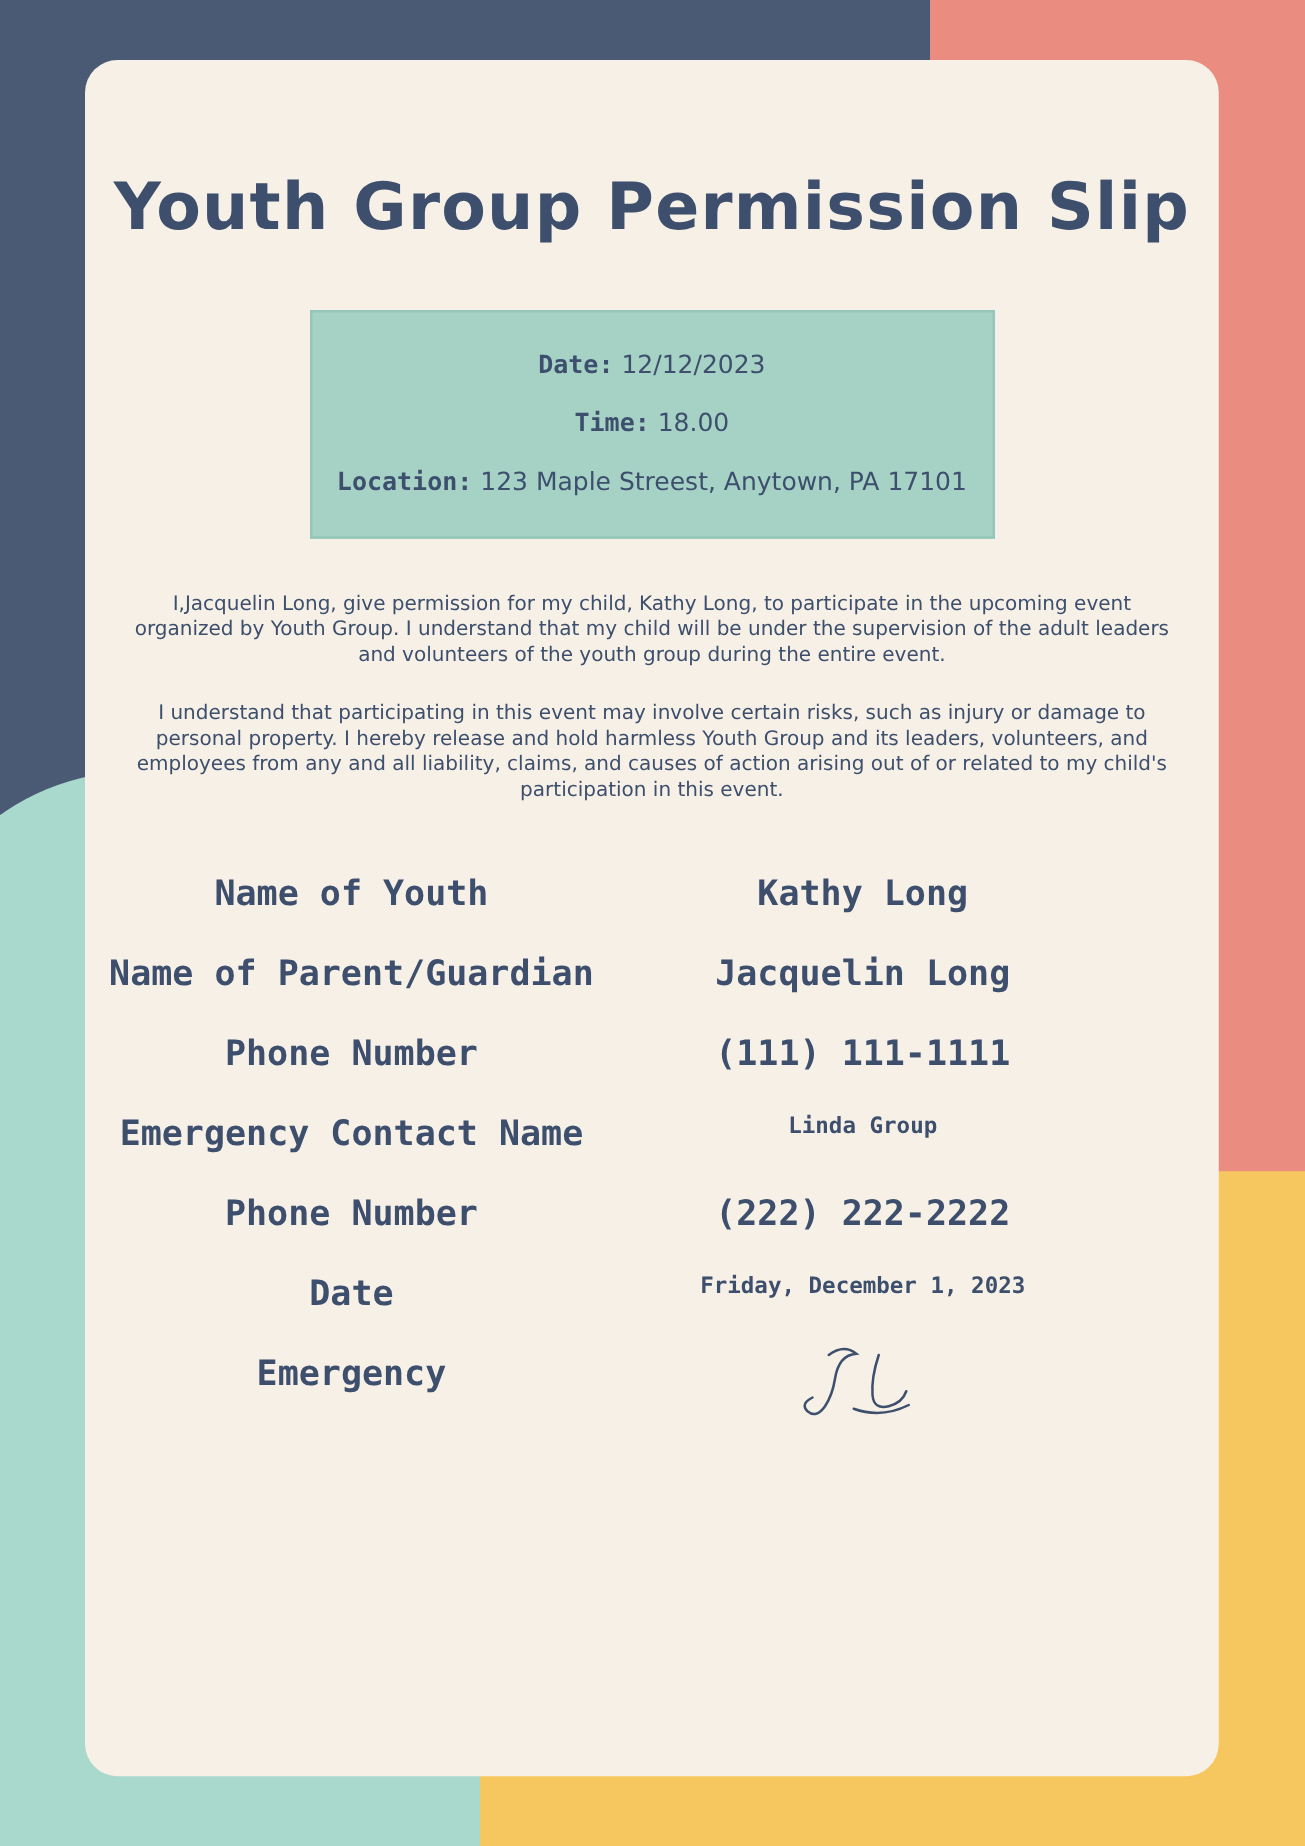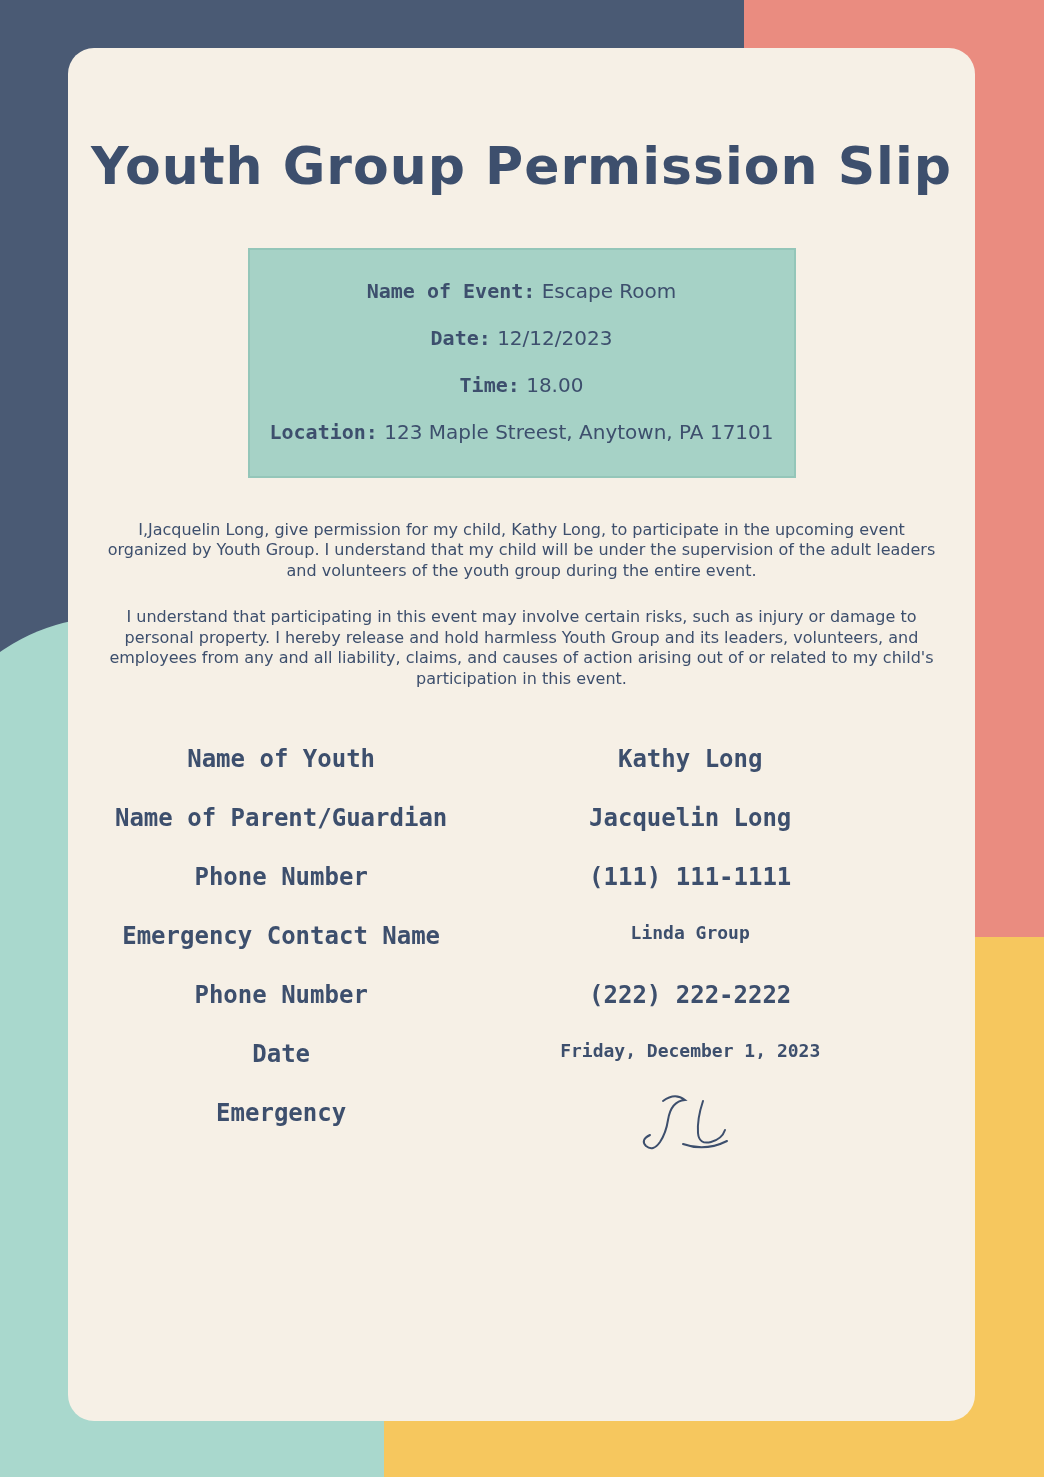--- a/index.html
+++ b/index.html
@@ -84,21 +84,21 @@
   }
   .para + .para { margin-top: 26px; }
   .form {
     margin-top: 56px;
     display: grid;
     grid-template-columns: 47% 43.2%;
   }
   .form-label, .form-value {
     font-family: "DejaVu Sans Mono", monospace;
     font-weight: bold;
-    font-size: 24px;
+    font-size: 28px;
     text-align: center;
     margin-bottom: 31px;
   }
   .form-value.small { font-size: 18px; }
   .signature-cell {
     text-align: center;
     margin-top: -10px;
   }
   .signature-cell svg { display: inline-block; }
 </style>
@@ -109,24 +109,20 @@
   <div class="blob blob-blue"></div>
   <div class="blob blob-coral"></div>
   <div class="blob blob-teal"></div>
   <div class="blob blob-yellow"></div>
 
   <div class="card">
 
     <h1 class="title">Youth Group Permission Slip</h1>
 
     <div class="event-box">
-      <p class="event-row">
-        <span class="event-label">Name of Event:</span>
-        <span class="event-value">Escape Room</span>
-      </p>
       <p class="event-row">
         <span class="event-label">Date:</span>
         <span class="event-value">12/12/2023</span>
       </p>
       <p class="event-row">
         <span class="event-label">Time:</span>
         <span class="event-value">18.00</span>
       </p>
       <p class="event-row">
         <span class="event-label">Location:</span>

